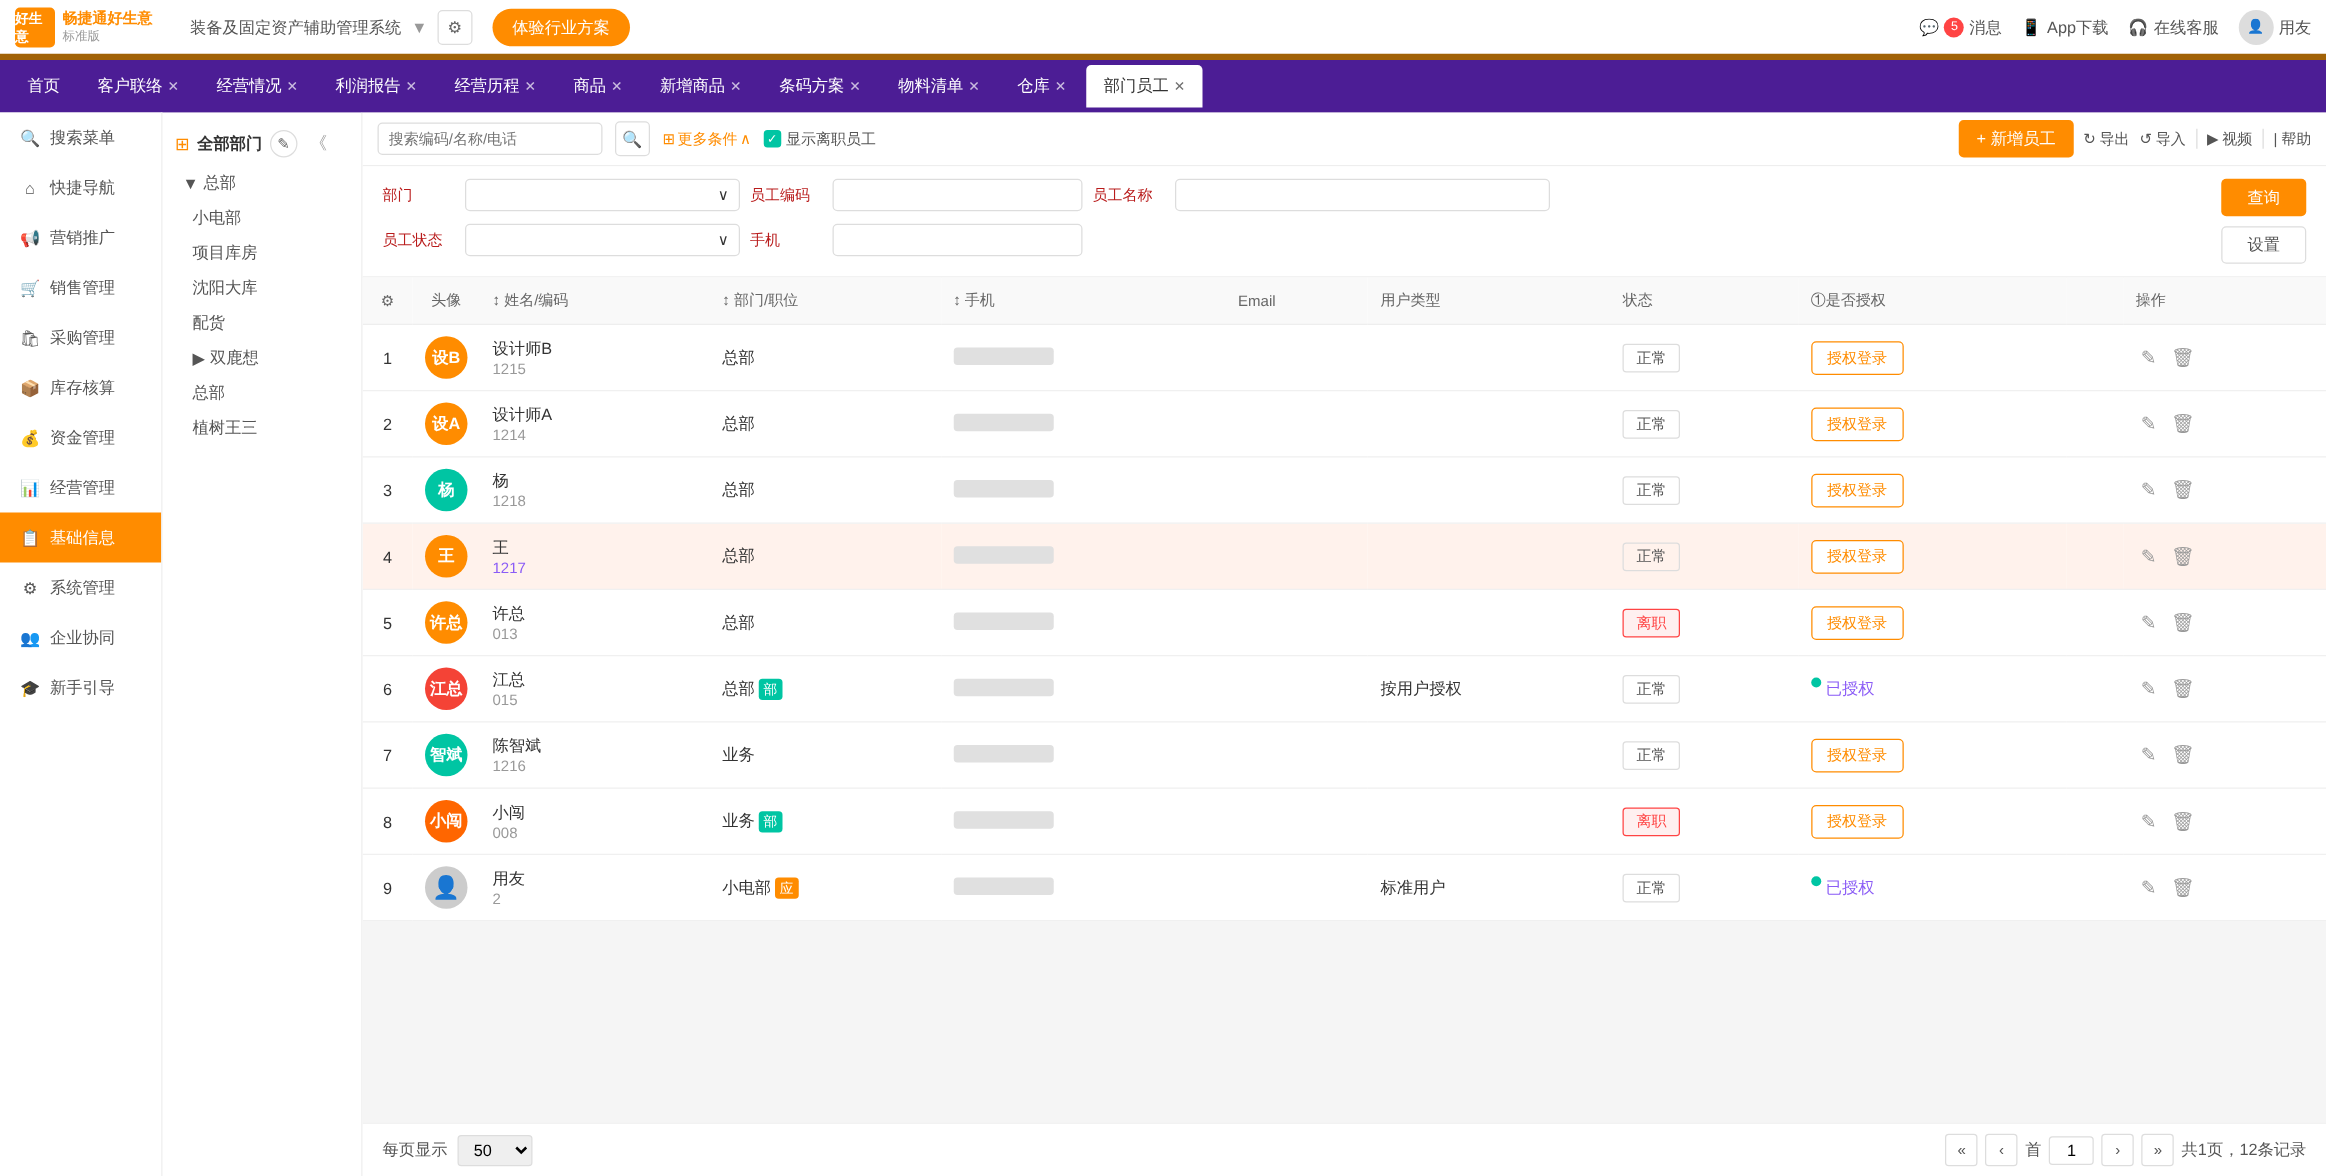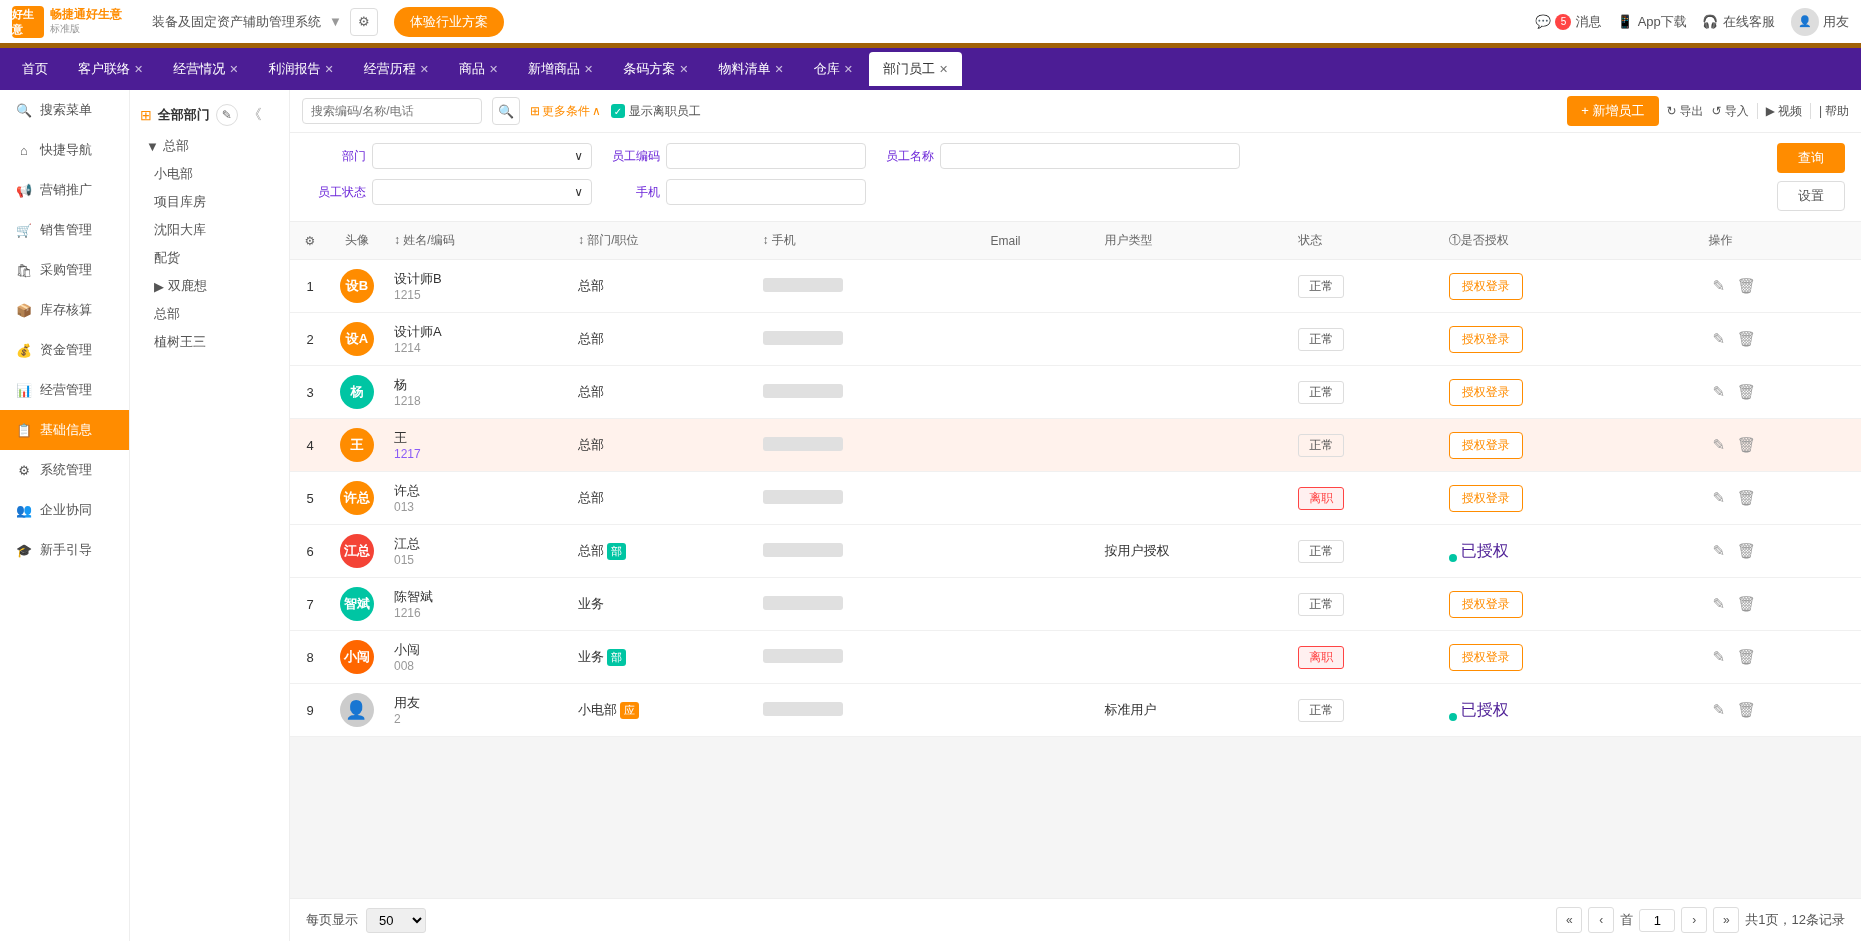--- a/index.html
+++ b/index.html
@@ -58,39 +58,39 @@
     .checkbox-checked { width: 14px; height: 14px; background: #00c5a3; border-radius: 3px; display: flex; align-items: center; justify-content: center; color: #fff; font-size: 10px; }
     .toolbar-right { margin-left: auto; display: flex; align-items: center; gap: 8px; }
     .add-btn { background: #ff8c00; color: #fff; border: none; border-radius: 4px; padding: 6px 14px; font-size: 13px; cursor: pointer; }
     .action-btn { color: #555; font-size: 12px; cursor: pointer; display: flex; align-items: center; gap: 3px; }
     .divider-v { width: 1px; height: 16px; background: #ddd; }
 
     
     .search-expand { background: #fff; padding: 10px 16px; border-bottom: 1px solid #eee; display: flex; align-items: flex-start; gap: 20px; flex-wrap: wrap; }
     .search-row { display: flex; align-items: center; gap: 8px; flex-wrap: wrap; }
     .search-field { display: flex; align-items: center; gap: 6px; }
-    .search-label { font-size: 12px; color: #6d28d9; white-space: nowrap; min-width: 60px; text-align: right; }
+    .search-label { font-size: 12px; color: #b91c1c; white-space: nowrap; min-width: 60px; }
     .search-input { border: 1px solid #ddd; border-radius: 4px; padding: 5px 8px; font-size: 12px; width: 200px; }
     .search-select { border: 1px solid #ddd; border-radius: 4px; padding: 5px 8px; font-size: 12px; width: 220px; display: flex; align-items: center; justify-content: space-between; cursor: pointer; }
     .search-actions { display: flex; gap: 8px; flex-direction: column; margin-left: auto; }
     .query-btn { background: #ff8c00; color: #fff; border: none; border-radius: 4px; padding: 6px 20px; font-size: 13px; cursor: pointer; }
     .set-btn { background: #fff; color: #555; border: 1px solid #ddd; border-radius: 4px; padding: 5px 20px; font-size: 13px; cursor: pointer; }
 
     
     .table-container { flex: 1; overflow: auto; padding: 0; }
     table { width: 100%; border-collapse: collapse; background: #fff; }
     thead tr { background: #f9f9f9; }
     th { padding: 10px 10px; font-size: 12px; color: #666; font-weight: normal; border-bottom: 1px solid #eee; text-align: left; white-space: nowrap; }
     td { padding: 9px 10px; font-size: 13px; color: #333; border-bottom: 1px solid #f0f0f0; white-space: nowrap; }
     tr.highlighted { background: #fff2ec; }
     .avatar-badge { width: 34px; height: 34px; border-radius: 50%; display: flex; align-items: center; justify-content: center; color: #fff; font-size: 13px; font-weight: bold; }
     .status-normal { display: inline-block; padding: 2px 10px; border: 1px solid #ddd; border-radius: 3px; font-size: 12px; color: #555; }
     .status-resigned { display: inline-block; padding: 2px 10px; border: 1px solid #f44; border-radius: 3px; font-size: 12px; color: #f44; background: #fff0f0; }
     .auth-btn { border: 1px solid #ff8c00; color: #ff8c00; background: #fff; border-radius: 4px; padding: 4px 12px; font-size: 12px; cursor: pointer; }
-    .authorized-text { color: #4c1d95; font-size: 16px; display: flex; align-items: flex-end; gap: 4px; }
+    .authorized-text { color: #8b5cf6; font-size: 13px; display: flex; align-items: flex-start; gap: 4px; }
     .dot-green { width: 8px; height: 8px; border-radius: 50%; background: #00c5a3; }
     .op-btn { color: #999; font-size: 15px; cursor: pointer; padding: 2px 4px; }
     .dept-tag { display: inline-flex; align-items: center; justify-content: center; background: #00c5a3; color: #fff; border-radius: 3px; font-size: 11px; padding: 1px 4px; margin-left: 3px; }
     .dept-tag-orange { background: #ff8c00; }
     .col-num { width: 40px; text-align: center; }
     .col-avatar { width: 50px; text-align: center; }
     .phone-blur { display: inline-block; width: 80px; height: 14px; background: #e0e0e0; border-radius: 3px; }
 
     
     .pagination { background: #fff; border-top: 1px solid #eee; padding: 8px 16px; display: flex; align-items: center; gap: 8px; font-size: 13px; color: #555; }

